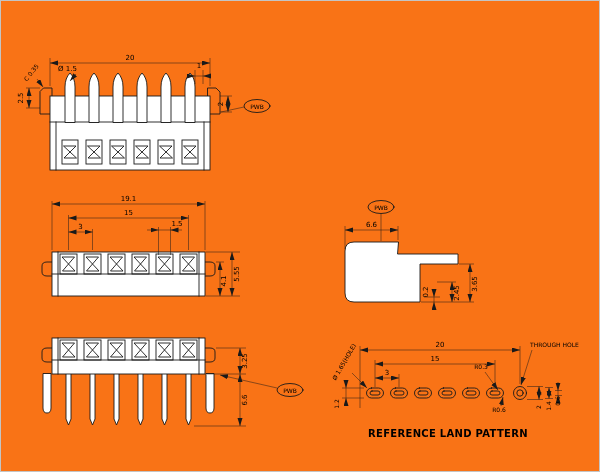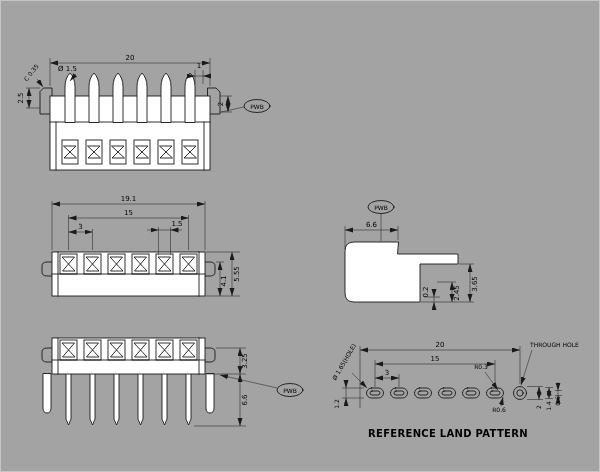--- a/index.html
+++ b/index.html
@@ -1,16 +1,16 @@
 <!DOCTYPE html>
 <html><head>
 <meta charset="utf-8">
 <style>
   html,body{margin:0;padding:0;background:#fff}
-  .sheet{position:relative;width:600px;height:472px;background:#a3a3a3;overflow:hidden;
+  .sheet{position:relative;width:600px;height:472px;background:#f97316;overflow:hidden;
          font-family:"DejaVu Sans",sans-serif}
   svg{position:absolute;left:0;top:0}
   .ol{stroke:#1a1a1a;stroke-width:.9;fill:none;stroke-linejoin:miter;stroke-linecap:square}
   .solid{fill:#fff}
   .dim{stroke:#1a1a1a;stroke-width:.5;fill:none}
   text{fill:#000;font-size:7px;font-family:"DejaVu Sans",sans-serif;stroke:none}
   .t6{font-size:6px}
   .title{font-size:10px;font-weight:bold;letter-spacing:.3px}
   .border{stroke:#c4c4c4;stroke-width:1;fill:none}
 </style>

